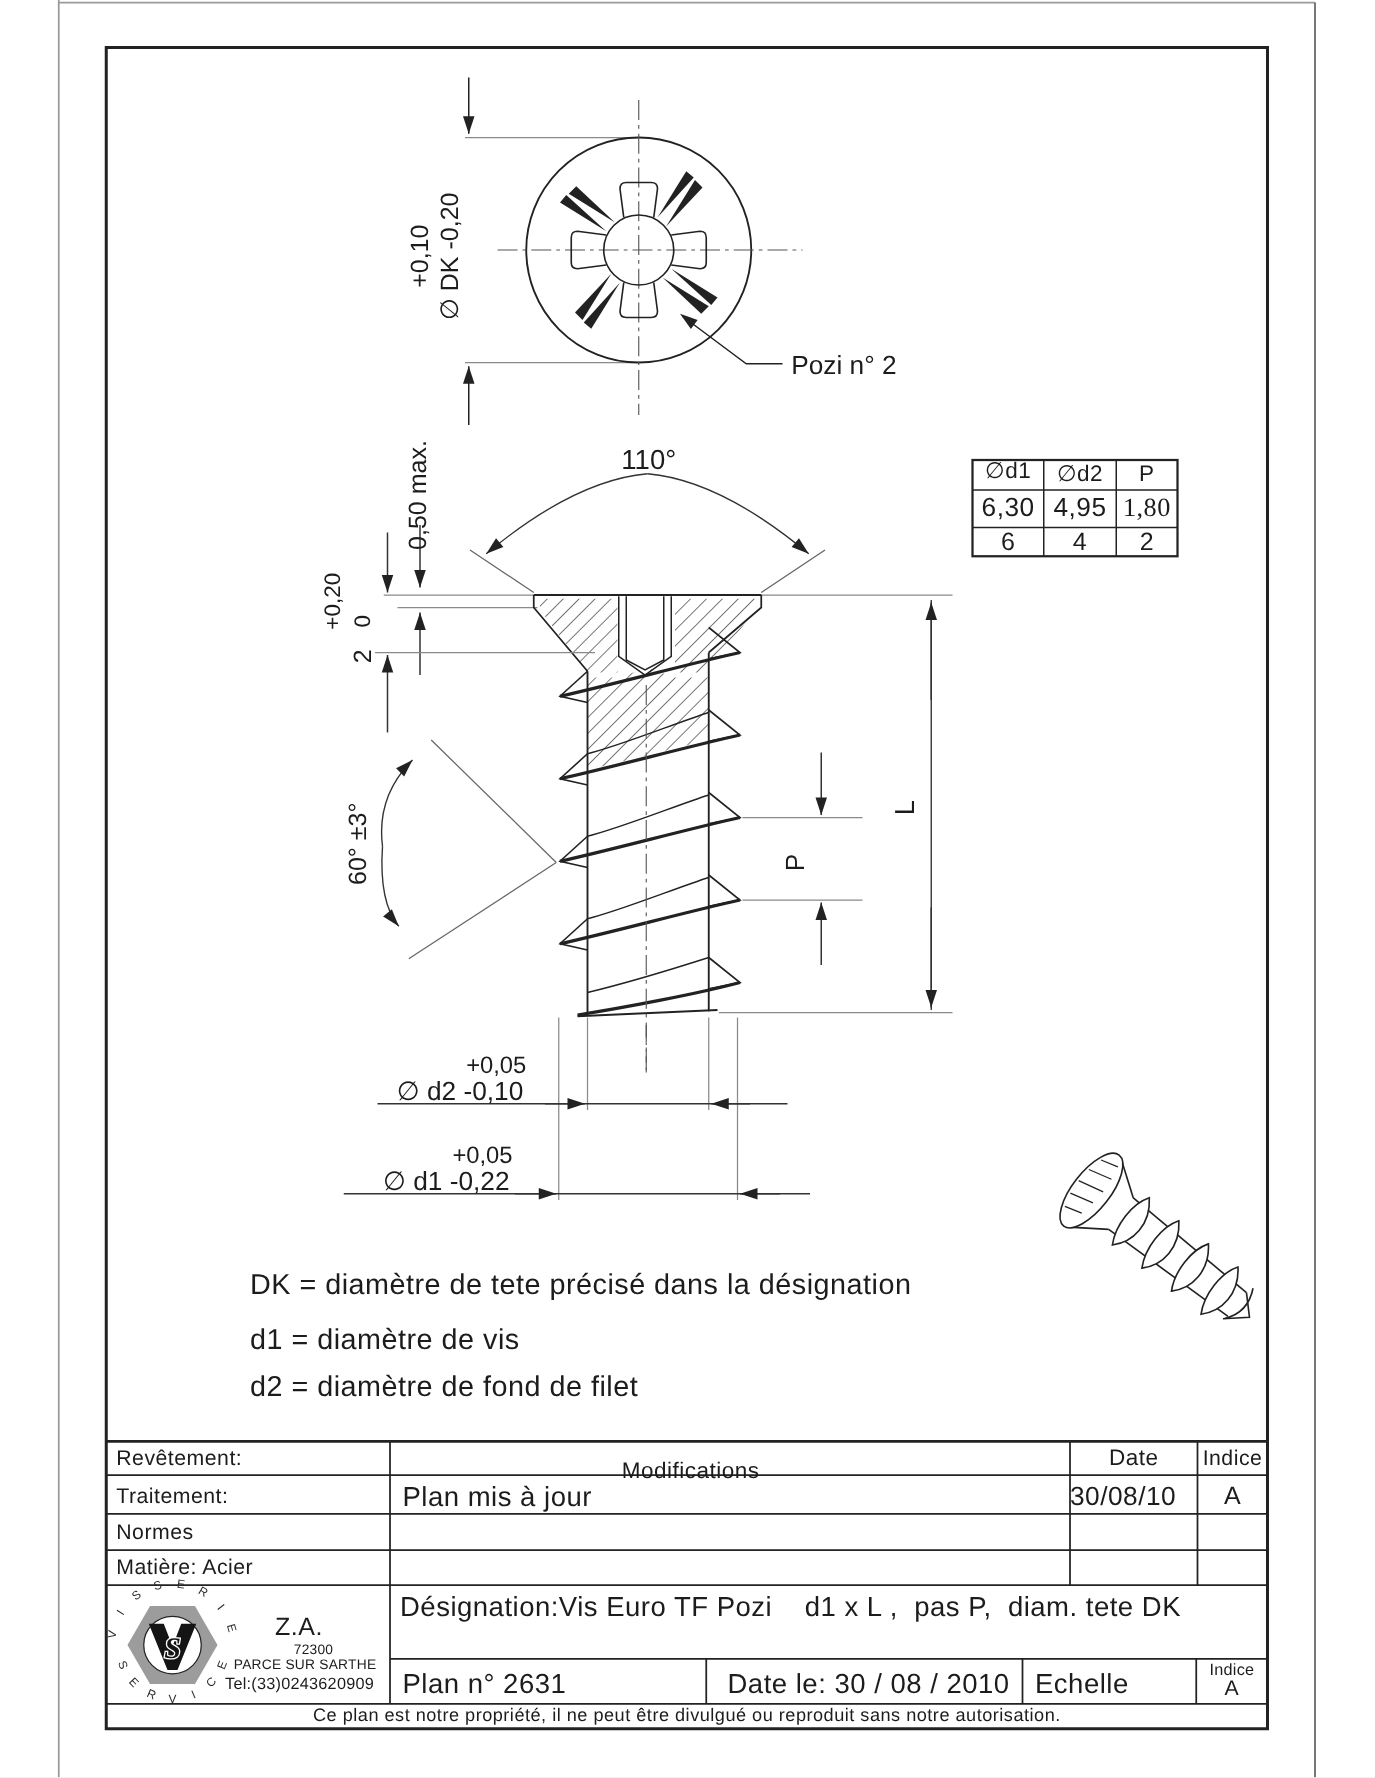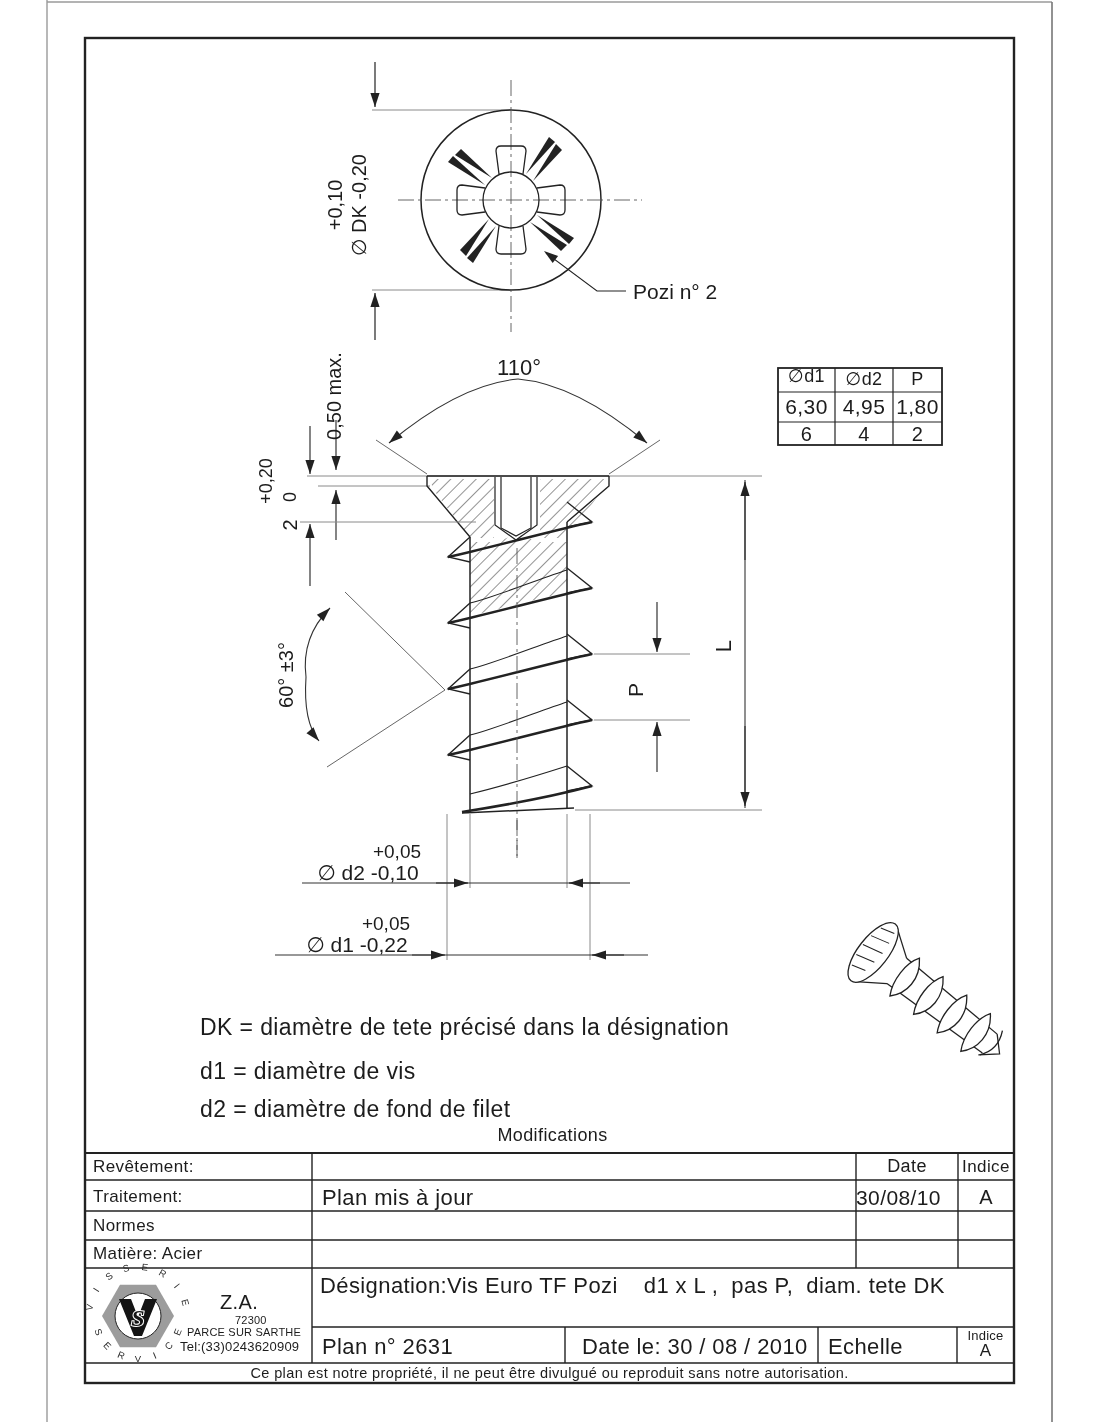--- a/index.html
+++ b/index.html
@@ -267,35 +267,35 @@
       <text transform="translate(180.6,1333.2) rotate(-68)">E</text>
     </g>
   </g>
 </svg>
 
 <div class="t cell f18" style="left:778px;top:368px;width:57px;height:17px;">∅d1</div>
 <div class="t cell f18" style="left:835px;top:368px;width:58px;height:24px;">∅d2</div>
 <div class="t cell f18" style="left:893px;top:368px;width:49px;height:24px;">P</div>
 <div class="t cell f21" style="left:778px;top:392px;width:57px;height:30px;">6,30</div>
 <div class="t cell f21" style="left:835px;top:392px;width:58px;height:30px;">4,95</div>
-<div class="t cell f21" style="left:893px;top:392px;width:49px;height:30px;">1,80</div>
+<div class="t cell f21" style="left:893px;top:392px;width:49px;height:30px;font-family:Liberation Serif, serif;">1,80</div>
 <div class="t cell f20" style="left:778px;top:422px;width:57px;height:23px;">6</div>
 <div class="t cell f20" style="left:835px;top:422px;width:58px;height:23px;">4</div>
 <div class="t cell f20" style="left:893px;top:422px;width:49px;height:23px;">2</div>
 
 <div class="t f23" style="left:168px;top:1015px;">DK = diamètre de tete précisé dans la désignation</div>
 <div class="t f23" style="left:168px;top:1059px;">d1 = diamètre de vis</div>
 <div class="t f23" style="left:168px;top:1097px;">d2 = diamètre de fond de filet</div>
 
 <div class="t f17" style="left:93px;top:1158px;">Revêtement:</div>
 <div class="t f17" style="left:93px;top:1188px;">Traitement:</div>
 <div class="t f17" style="left:93px;top:1217px;">Normes</div>
 <div class="t f17" style="left:93px;top:1245px;">Matière: Acier</div>
 
-<div class="t ctr f18" style="left:312px;top:1126px;width:481px;">Modifications</div>
+<div class="t ctr f18" style="left:312px;top:1167px;width:481px;">Modifications</div>
 <div class="t ctr f18" style="left:856px;top:1157px;width:102px;">Date</div>
 <div class="t ctr f17" style="left:958px;top:1158px;width:56px;">Indice</div>
 
 <div class="t f22" style="left:322px;top:1186px;">Plan mis à jour</div>
 <div class="t ctr f21" style="left:856px;top:1186px;width:84px;">30/08/10</div>
 <div class="t ctr f20" style="left:958px;top:1186px;width:56px;">A</div>
 
 <div class="t f22" style="left:320px;top:1274px;">Désignation:Vis Euro TF Pozi&nbsp;&nbsp;&nbsp;&nbsp;d1 x L ,&nbsp; pas P,&nbsp; diam. tete DK</div>
 
 <div class="t f22" style="left:322px;top:1335px;">Plan n° 2631</div>

